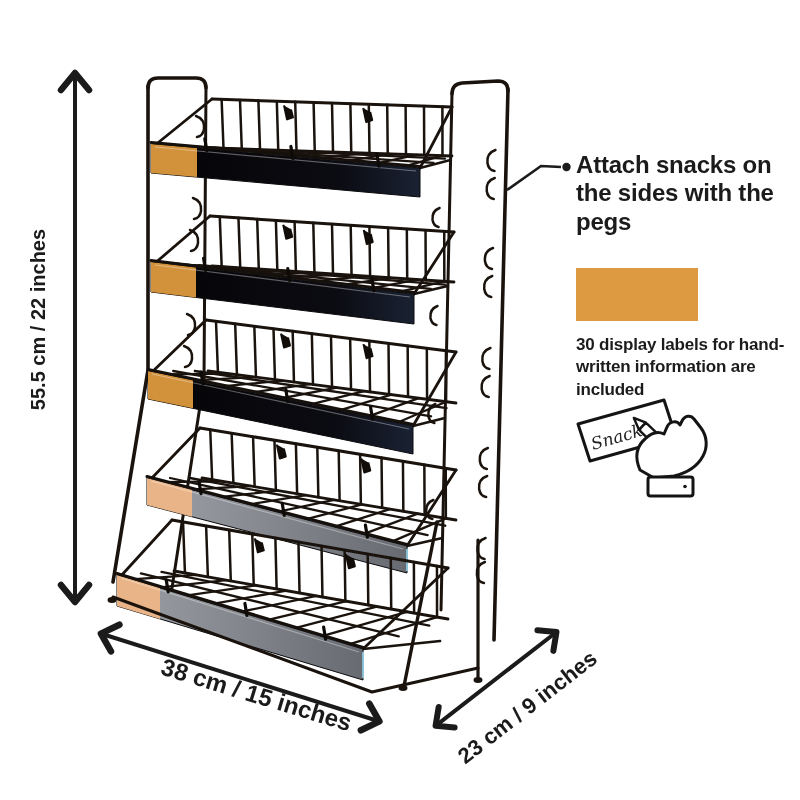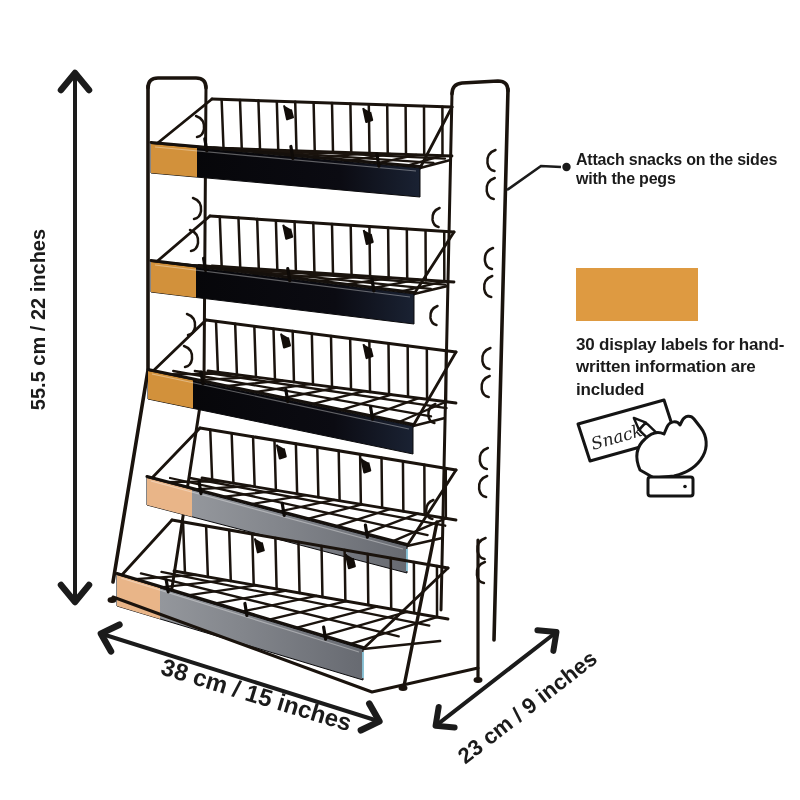--- a/index.html
+++ b/index.html
@@ -1,20 +1,20 @@
 <!DOCTYPE html>
 <html><head>
 <meta charset="utf-8">
 <style>
   html,body{margin:0;padding:0;background:#ffffff;}
   #canvas{position:relative;width:800px;height:800px;background:#ffffff;overflow:hidden;
           font-family:"Liberation Sans", sans-serif;color:#1b1b1b;}
   #scene{position:absolute;left:0;top:0;width:800px;height:800px;}
   .note{position:absolute;font-weight:bold;letter-spacing:-0.2px;line-height:1.18;}
-  #pegs-note{left:576px;top:151px;width:218px;font-size:16px;}
+  #pegs-note{left:576px;top:151px;width:218px;font-size:24px;}
   #labels-note{left:576px;top:334px;width:234px;font-size:17px;line-height:1.32;}
   #swatch{position:absolute;left:576px;top:268px;width:122px;height:53px;background:#DE9A41;}
   .dim{position:absolute;font-weight:bold;white-space:nowrap;}
   #height-label{left:-72px;top:308px;width:220px;text-align:center;font-size:20px;
                 transform:rotate(-90deg);}
   #width-label{left:166px;top:653px;font-size:24px;transform:rotate(16.9deg);transform-origin:0 0;}
   #depth-label{left:453px;top:749px;font-size:22px;transform:rotate(-37.8deg);transform-origin:0 0;}
 </style>
 </head>
 <body>

